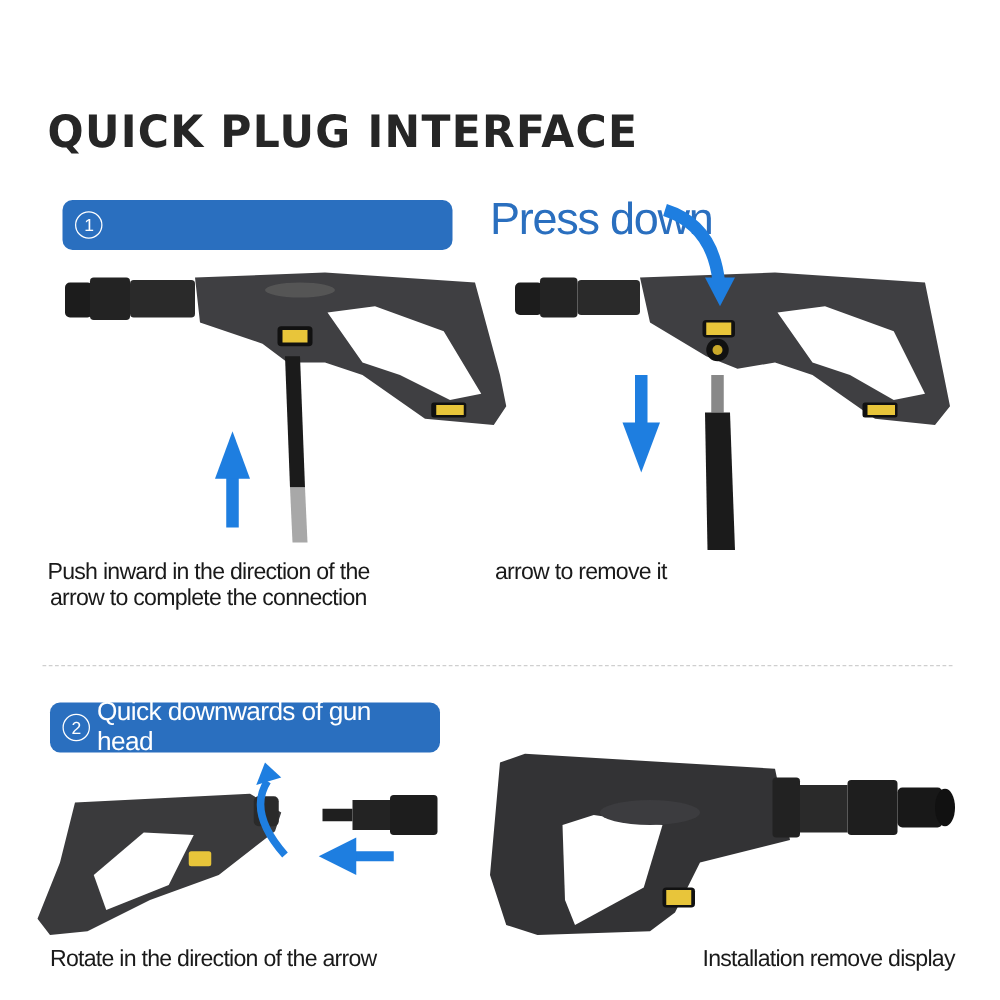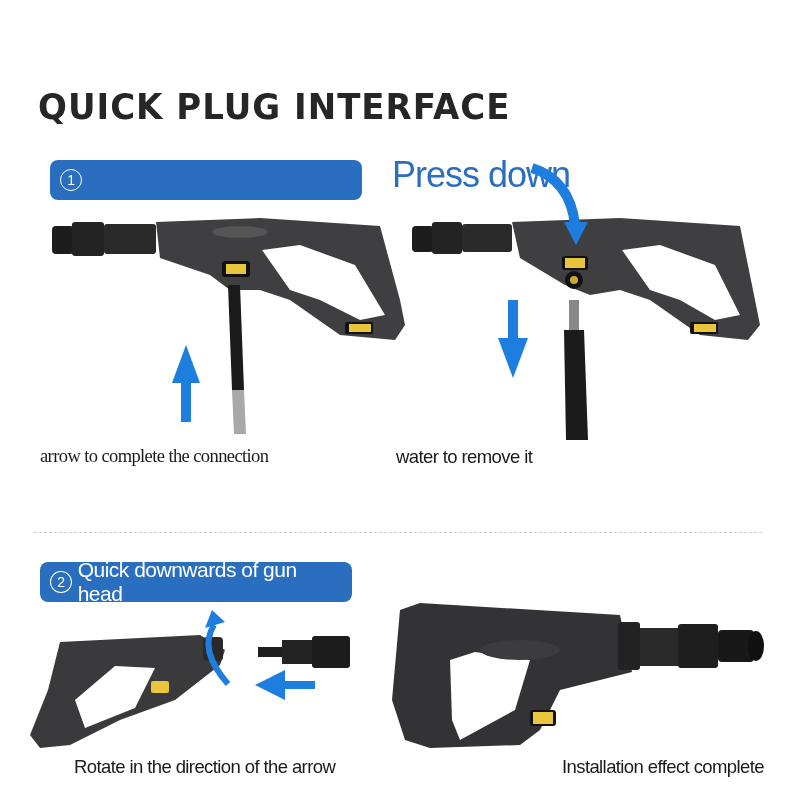--- a/index.html
+++ b/index.html
@@ -69,25 +69,26 @@
     <polygon points="564,222 588,222 576,245" fill="#1e7ee0"></polygon>
   </g>
 
   <g>
     <rect x="508" y="300" width="10" height="46" fill="#1e7ee0"></rect>
     <polygon points="498,338 528,338 513,378" fill="#1e7ee0"></polygon>
   </g>
 </svg>
 
 <div class="abs cap" style="left:38px;top:446px;">
-  <div style="padding-left:2px;font-family:Liberation Serif, serif;">arrow to complete the connection</div>
+  <div>Push inward in the direction of the</div>
+  <div style="padding-left:2px;">arrow to complete the connection</div>
 </div>
 
 <div class="abs cap" style="left:396px;top:446px;">
-  <div>water to remove it</div>
+  <div>arrow to remove it</div>
 </div>
 
 <div class="abs divider"></div>
 
 <div class="abs badge" style="left:40px;top:562px;width:292px;">
   <span class="num">2</span>
   <span>Quick downwards of gun head</span>
 </div>
 
 <svg style="left:0;top:0;" width="800" height="800">
@@ -121,14 +122,14 @@
   <rect x="533" y="712" width="20" height="12" fill="#e8c53a"></rect>
   <g>
     <rect x="618" y="622" width="22" height="48" rx="3" fill="#222"></rect>
     <rect x="640" y="628" width="38" height="38" fill="#2a2a2a"></rect>
     <rect x="678" y="624" width="40" height="44" rx="3" fill="#1e1e1e"></rect>
     <rect x="718" y="630" width="36" height="32" rx="4" fill="#181818"></rect>
     <ellipse cx="756" cy="646" rx="8" ry="15" fill="#111"></ellipse>
   </g>
 </svg>
 
-<div class="abs cap" style="left:40px;top:756px;margin-left:34px;">Rotate in the direction of the arrow</div>
-<div class="abs cap" style="left:562px;top:756px;">Installation effect complete</div>
+<div class="abs cap" style="left:40px;top:756px;">Rotate in the direction of the arrow</div>
+<div class="abs cap" style="left:562px;top:756px;">Installation remove display</div>
 
 </body></html>

